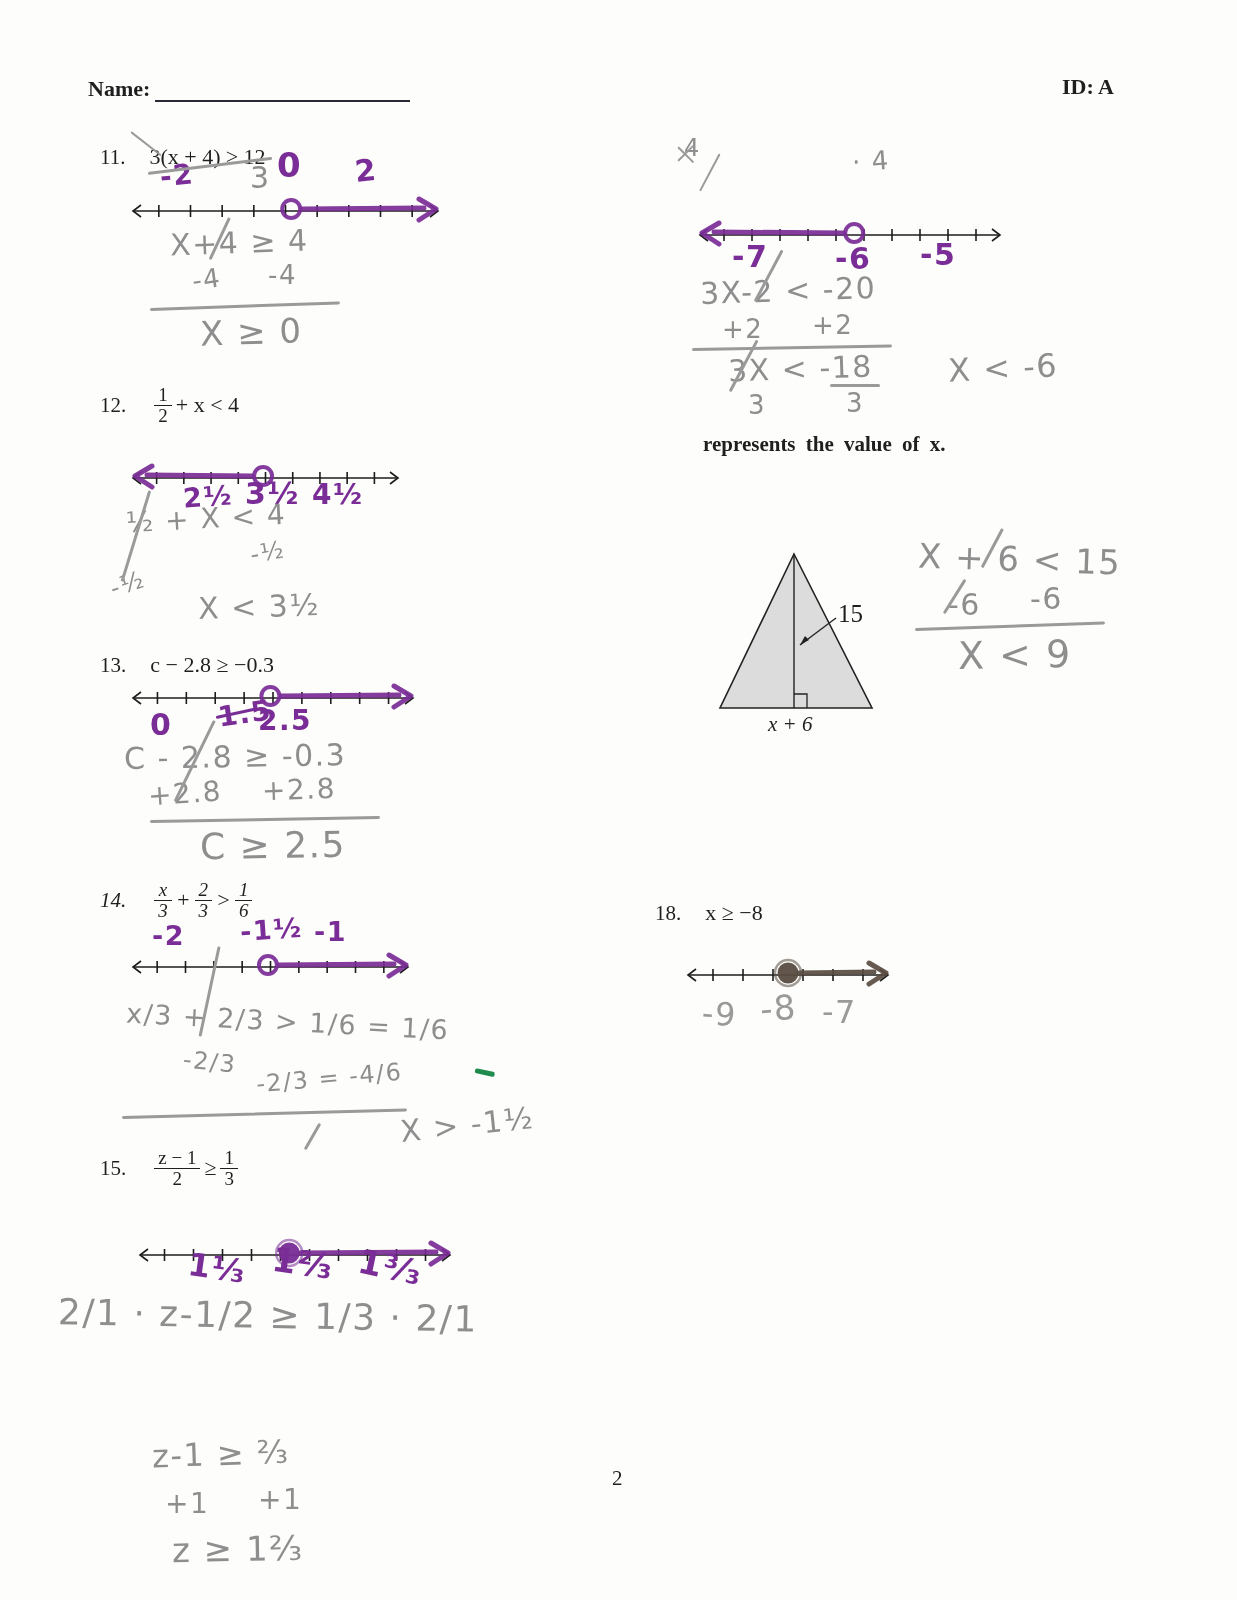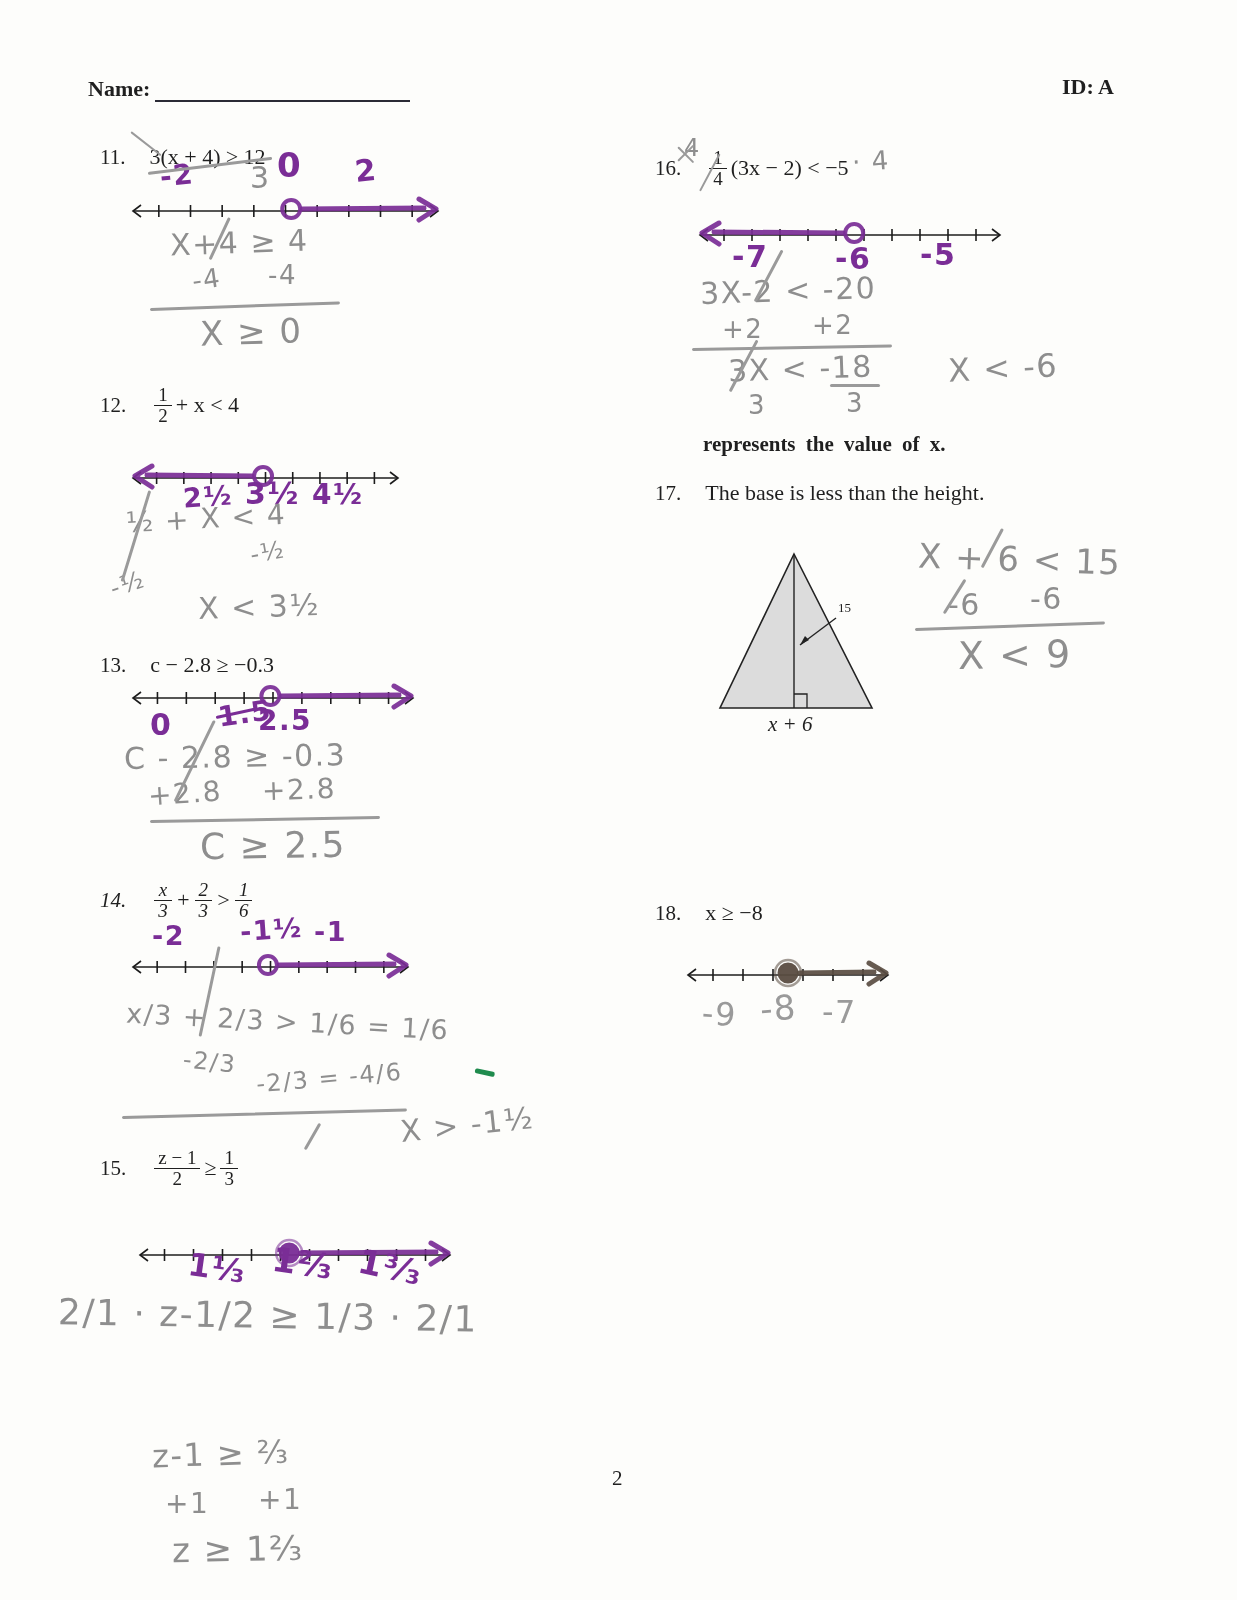--- a/index.html
+++ b/index.html
@@ -213,28 +213,20 @@
       </svg></div>
   <span class="hw purple" style="left:188px; top:1252px; font-size:32px; transform:rotate(8deg);">1⅓</span>
   <span class="hw purple" style="left:272px; top:1246px; font-size:34px; transform:rotate(8deg);">1⅔</span>
   <span class="hw purple" style="left:358px; top:1250px; font-size:34px; transform:rotate(12deg);">1³⁄₃</span>
   <span class="hw pencil" style="left:58px; top:1298px; font-size:36px; transform:rotate(1deg);">2/1 · z-1/2 ≥ 1/3 · 2/1</span>
   <span class="hw pencil" style="left:152px; top:1438px; font-size:32px; transform:rotate(-2deg);">z-1 ≥ ⅔</span>
   <span class="hw pencil" style="left:165px; top:1490px; font-size:28px;">+1</span>
   <span class="hw pencil" style="left:258px; top:1486px; font-size:28px;">+1</span>
   <span class="hw pencil" style="left:172px; top:1532px; font-size:34px; transform:rotate(-1deg);">z ≥ 1⅔</span>
 
-  <div class="printed prow" style="left:655px; top:148px;">
-    <span class="pnum">16.</span>
-    <span class="pfrac">
-      <span class="fn">1</span>
-      <span class="fd">4</span>
-    </span>
-    <span class="expr">(3x − 2) &lt; −5</span>
-  </div>
   <span class="hw pencil" style="left:684px; top:136px; font-size:24px;">4</span>
   <span class="hw pencil" style="left:852px; top:148px; font-size:26px; transform:rotate(-4deg);">· 4</span>
   <div class="stroke" style="left:678px; top:146px; width:22px; background:#9a9a9a; transform:rotate(45deg); height:2px;"></div>
   <div class="stroke" style="left:678px; top:160px; width:22px; background:#9a9a9a; transform:rotate(-45deg); height:2px;"></div>
   <div class="stroke" style="left:700px; top:190px; width:42px; background:#9a9a9a; transform:rotate(-62deg); height:2px;"></div>
   <div class="nl" style="left: 694px; top: 215px;"><svg width="312" height="46" viewBox="0 0 312 46">
         <line x1="7" y1="20" x2="305" y2="20" stroke="#1c1c1c" stroke-width="1.6"></line>
         <path d="M 14 14 L 6 20 L 14 26" fill="none" stroke="#1c1c1c" stroke-width="1.6"></path>
         <path d="M 298 14 L 306 20 L 298 26" fill="none" stroke="#1c1c1c" stroke-width="1.6"></path>
         <line x1="30" y1="14" x2="30" y2="26" stroke="#1c1c1c" stroke-width="1.6"></line>
@@ -261,32 +253,28 @@
   <span class="hw pencil" style="left:748px; top:392px; font-size:26px;">3</span>
   <span class="hw pencil" style="left:846px; top:390px; font-size:26px;">3</span>
   <span class="hw pencil" style="left:948px; top:352px; font-size:32px; transform:rotate(-3deg);">X &lt; -6</span>
   <div class="stroke" style="left:755px; top:300px; width:58px; background:#9a9a9a; transform:rotate(-62deg);"></div>
   <div class="stroke" style="left:692px; top:348px; width:200px; background:#9a9a9a; transform:rotate(-1deg);"></div>
   <div class="stroke" style="left:730px; top:390px; width:58px; background:#9a9a9a; transform:rotate(-62deg);"></div>
   <div class="stroke" style="left:830px; top:384px; width:50px; background:#9a9a9a;"></div>
 
   <div class="printed bold" style="left:703px; top:432px; font-size:21px; word-spacing:5px;text-align:center;">represents the value of x.</div>
 
-  <div class="printed prow" style="left:655px; top:480px;">
-    <span class="pnum">17.</span>
-    <span class="expr">The base is less than the height.</span>
-  </div>
   <svg class="nl" style="left:712px; top:548px;" width="175" height="170">
     <polygon points="82,6 160,160 8,160" fill="#dcdcdc" stroke="#222" stroke-width="1.6"></polygon>
     <line x1="82" y1="6" x2="82" y2="160" stroke="#222" stroke-width="1.4"></line>
     <path d="M 82 146 L 95 146 L 95 160" fill="none" stroke="#222" stroke-width="1.3"></path>
     <line x1="124" y1="70" x2="88" y2="97" stroke="#222" stroke-width="1.4"></line>
     <polygon points="88,97 97,92 93,88" fill="#222"></polygon>
   </svg>
-  <span class="printed" style="left:838px; top:600px; font-size:13px;">15</span>
+  <span class="printed" style="left:838px; top:600px; font-size:25px;">15</span>
   <span class="printed" style="left:768px; top:712px; font-size:21px; font-style:italic;">x + 6</span>
   <span class="hw pencil" style="left:918px; top:542px; font-size:34px; transform:rotate(2deg);">X + 6 &lt; 15</span>
   <span class="hw pencil" style="left:948px; top:590px; font-size:30px;">-6</span>
   <span class="hw pencil" style="left:1030px; top:584px; font-size:30px;">-6</span>
   <span class="hw pencil" style="left:958px; top:636px; font-size:38px; transform:rotate(-1deg);">X &lt; 9</span>
   <div class="stroke" style="left:982px; top:566px; width:44px; background:#9a9a9a; transform:rotate(-62deg);"></div>
   <div class="stroke" style="left:944px; top:612px; width:40px; background:#9a9a9a; transform:rotate(-58deg);"></div>
   <div class="stroke" style="left:915px; top:628px; width:190px; background:#9a9a9a; transform:rotate(-2deg);"></div>
 
 

